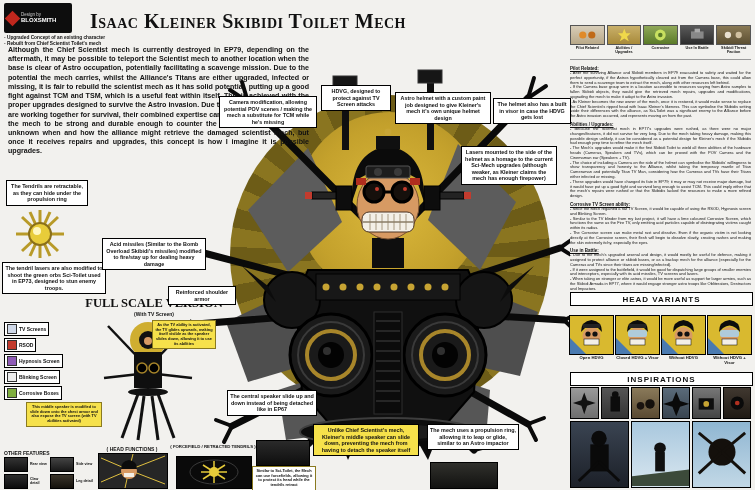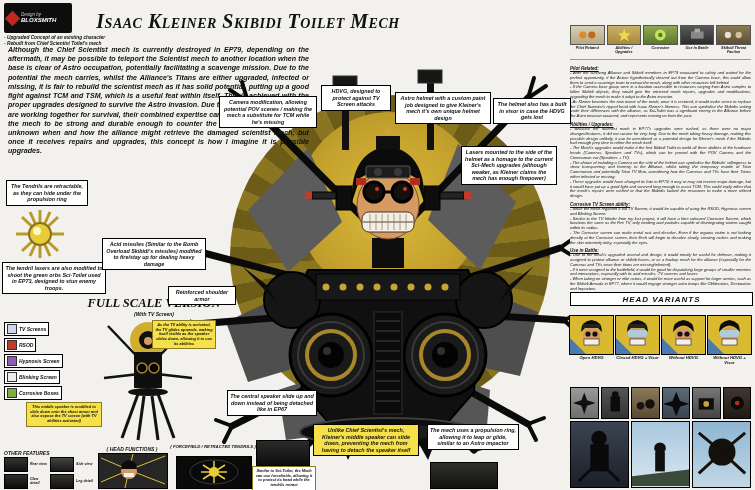--- a/index.html
+++ b/index.html
@@ -1,17 +1,17 @@
 <!DOCTYPE html>
 <html><head>
 <meta charset="utf-8">
 <style>
   html,body{margin:0;padding:0;background:#d8d7d4;}
   .page{position:relative;width:755px;height:490px;background:#f2f1ee;overflow:hidden;
-        font-family:"Liberation Sans",sans-serif;color:#111;font-style:italic;}
+        font-family:"Liberation Sans",sans-serif;color:#111;}
   .abs{position:absolute;}
   
   .logo-box{left:4px;top:3px;width:68px;height:30px;background:#0d0d0d;border-radius:2px;
             display:flex;align-items:center;gap:3px;padding:0 3px;box-sizing:border-box;color:#fff;}
   .logo-diamond{width:11px;height:11px;background:#c0271d;transform:rotate(45deg);flex:0 0 auto;}
   .logo-t1{font-size:4.5px;color:#ccc;line-height:1.2;}
   .logo-t2{font-size:6px;font-weight:bold;line-height:1.2;}
   .logo-notes{left:4px;top:35px;width:200px;font-size:4.8px;font-weight:bold;line-height:1.3;}
   .page-title{left:62px;top:10px;width:372px;text-align:center;
               font-family:"Liberation Serif",serif;font-weight:bold;font-size:20px;
@@ -474,20 +474,21 @@
           <circle cx="21.5" cy="20" r="9" fill="#d79a63"></circle>
           <path d="M11,16 Q11,5 21.5,4 Q32,5 32,16 L28,12 Q21.5,7 15,12 Z" fill="#0c0c0c"></path>
           <rect x="12" y="14" width="19" height="7" rx="2" fill="#a8d4f0" opacity="0.85"></rect>
           <rect x="14" y="23" width="15" height="6" fill="#f3efe6" stroke="#000" stroke-width="0.5"></rect>
         </svg>
       </div>
       <div class="hv-label">Without HDVG + Visor</div>
     </div>
   </div>
 
+  <div class="ribox" style="left:570px;top:372px;width:181px;height:12px;font-size:8px;letter-spacing:1px;">INSPIRATIONS</div>
 
   <div class="abs insp-row">
     <div class="insp" style="background:linear-gradient(#9a9a9a,#6e6e6e);">
       <svg width="100%" height="100%" viewBox="0 0 28 30">
           <polygon points="14,4 17,12 26,15 17,18 14,27 11,18 2,15 11,12" fill="#111"></polygon>
         </svg>
     </div>
     <div class="insp" style="background:linear-gradient(#555,#333);">
       <svg width="100%" height="100%" viewBox="0 0 28 30">
           <rect x="9" y="8" width="10" height="16" fill="#0c0c0c"></rect>

